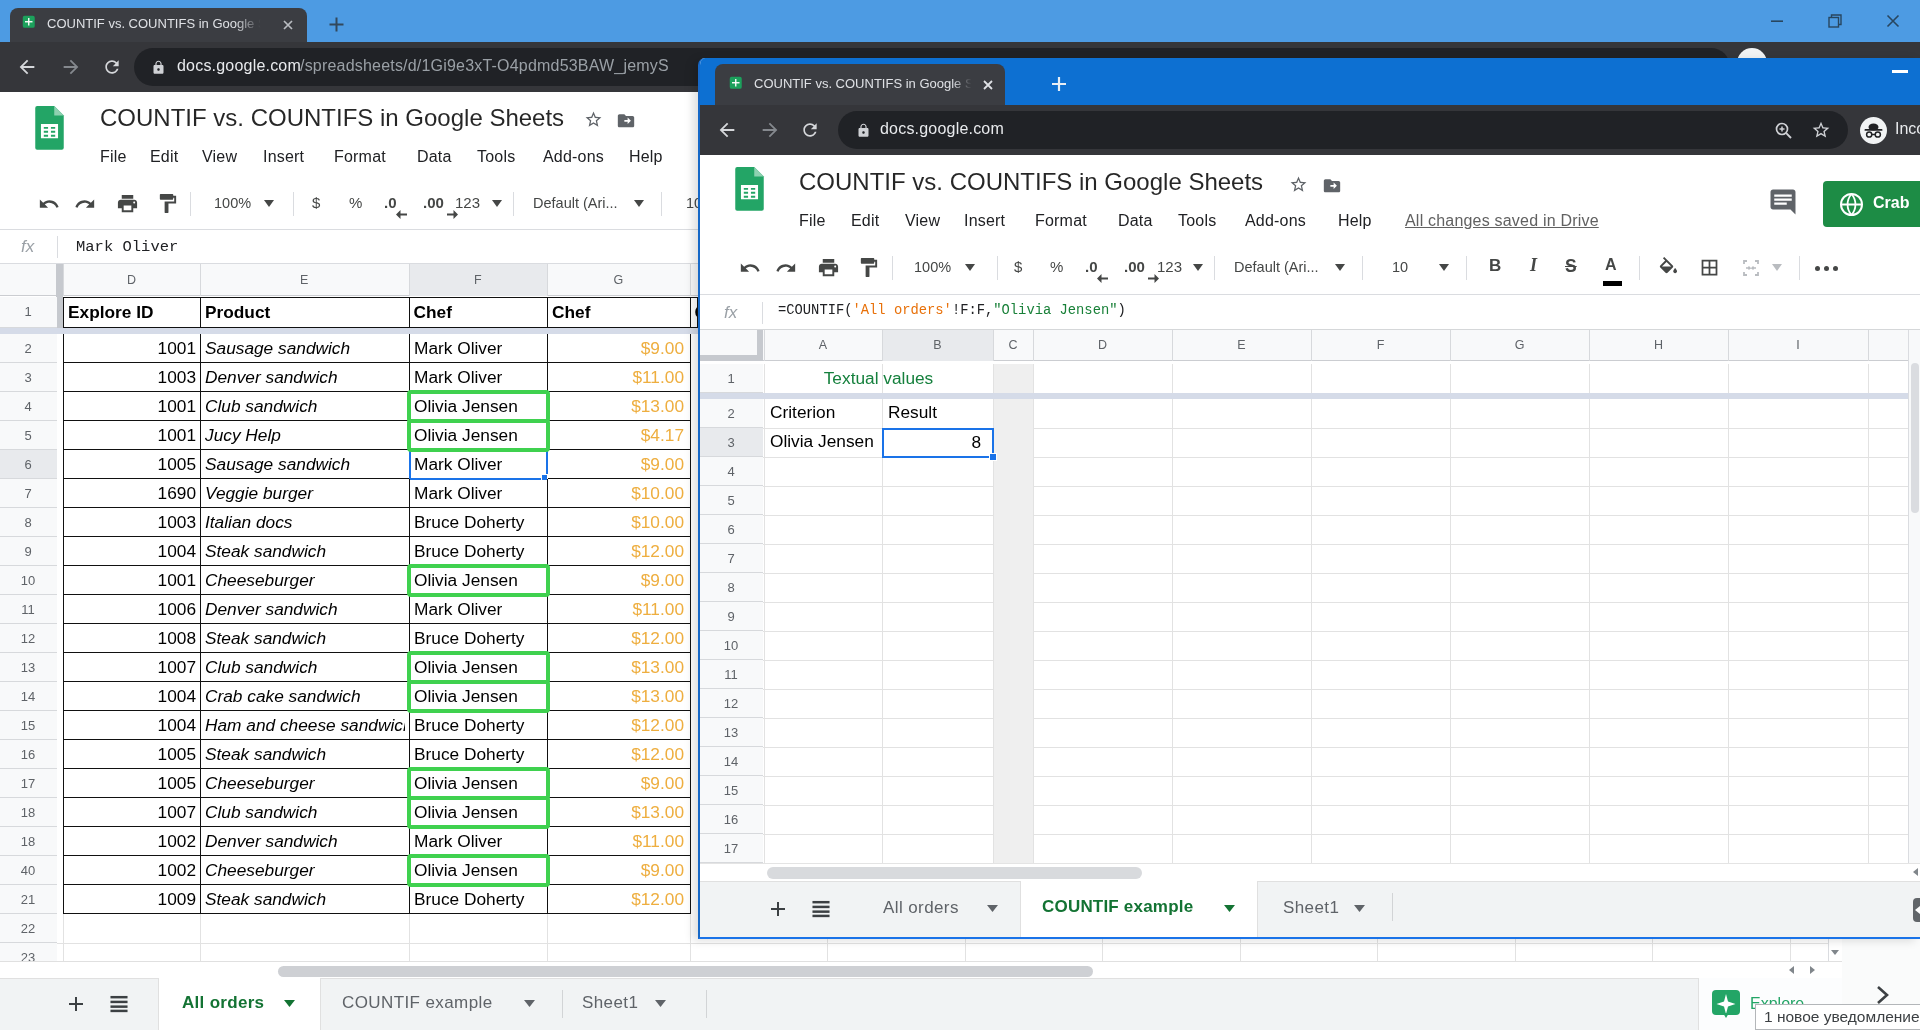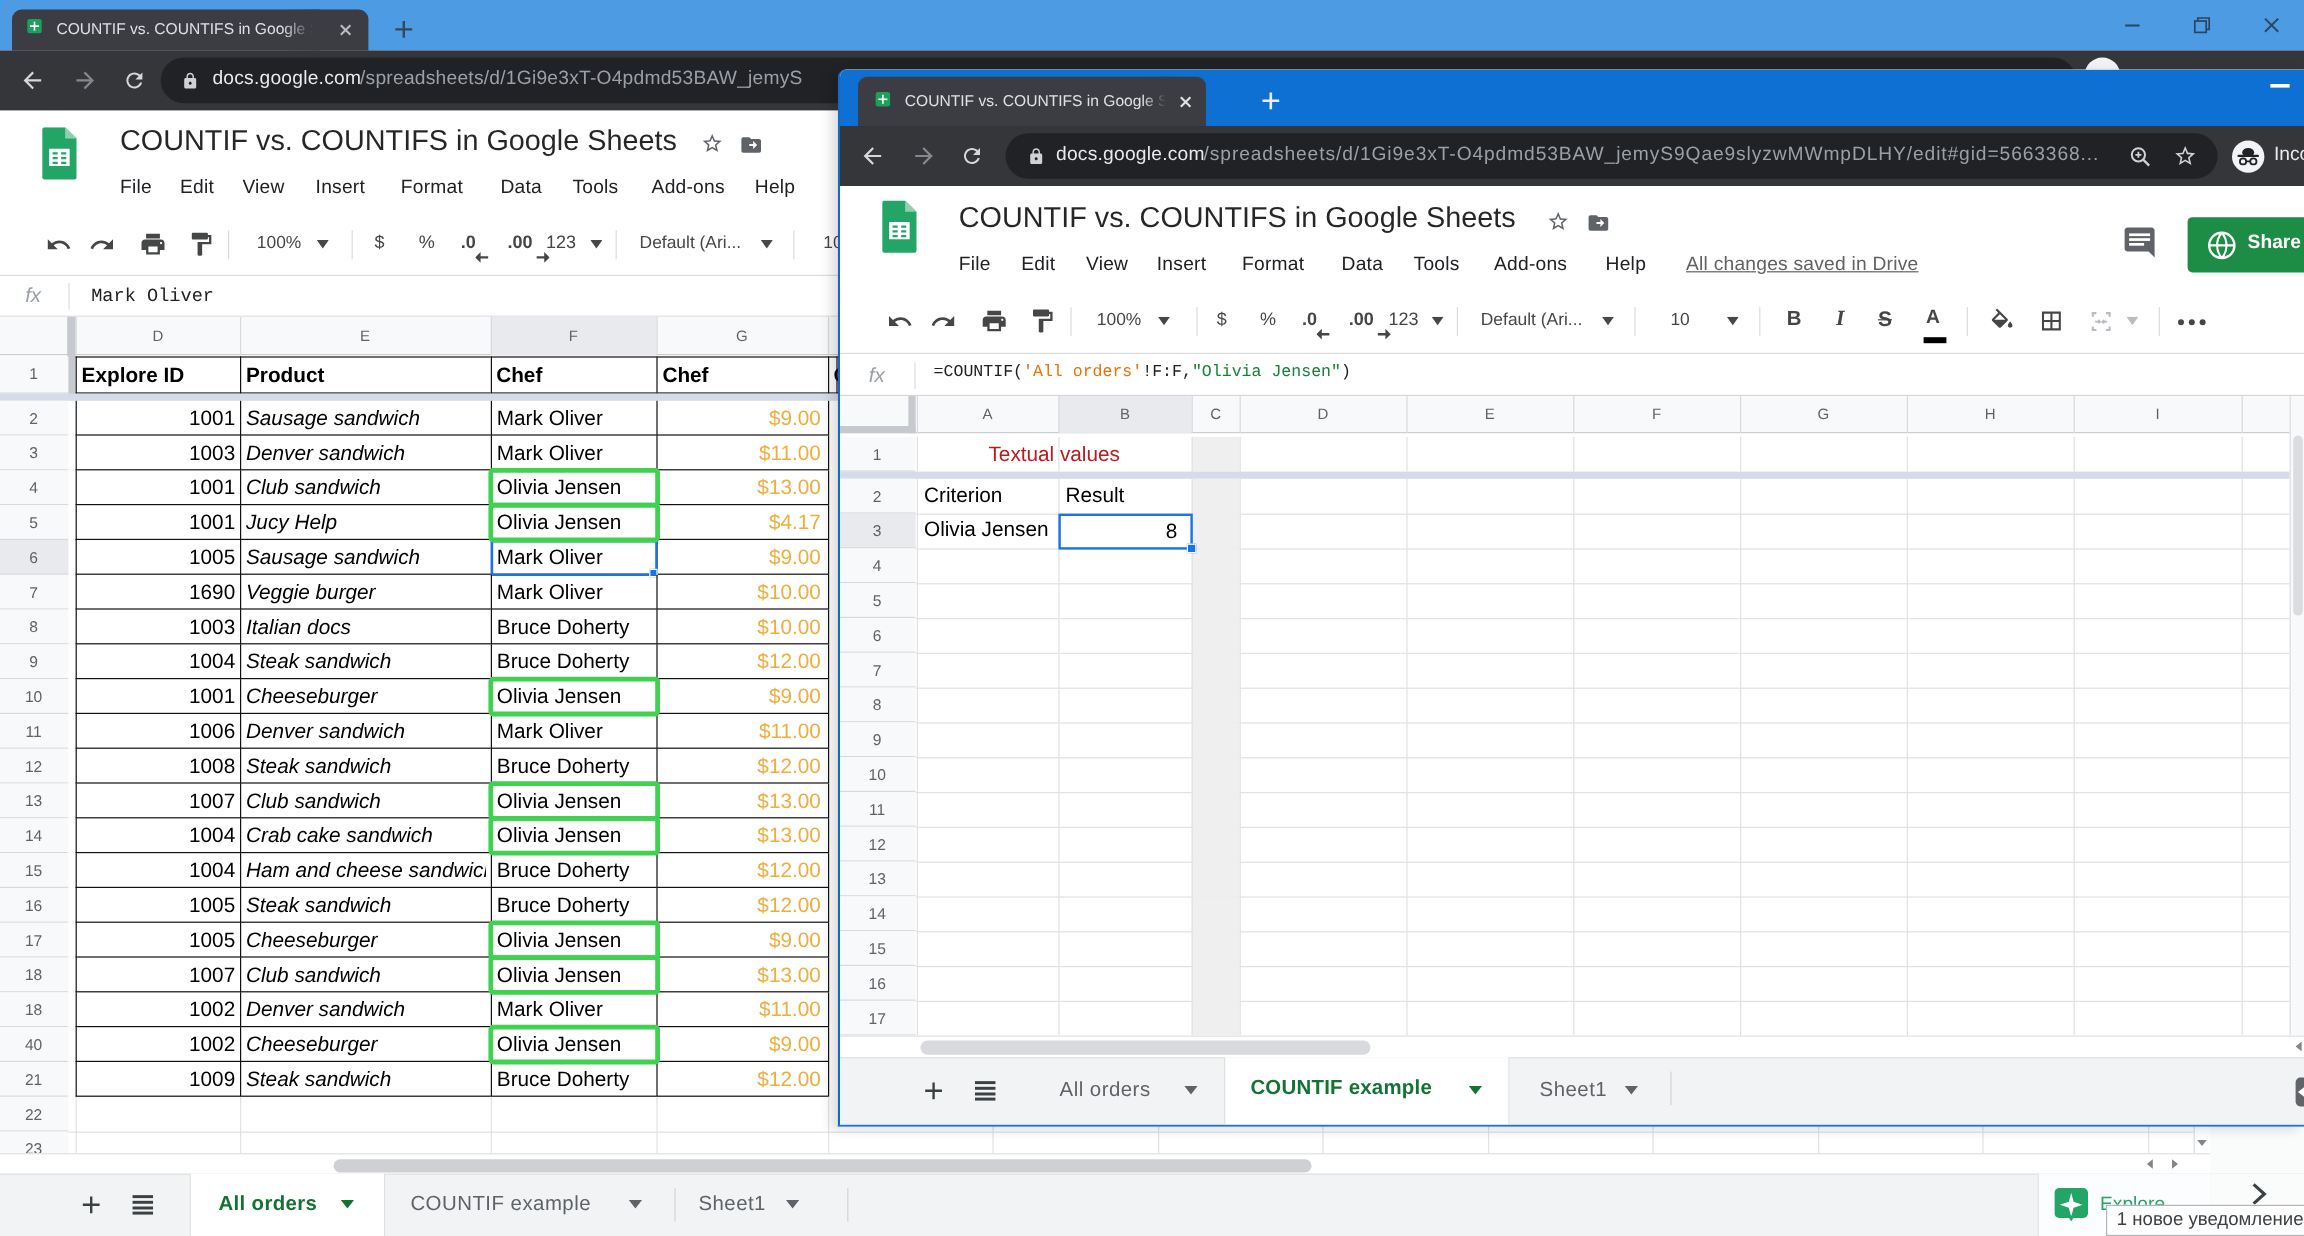--- a/index.html
+++ b/index.html
@@ -466,21 +466,20 @@
       <path d="M4 13h12.17l-5.59 5.59L12 20l8-8-8-8-1.41 1.41L16.17 11H4v2z" fill="#85898e"></path>
     </svg>
 <svg style="position:absolute;left:100px;top:62px;" width="20" height="20" viewBox="0 0 24 24">
       <path d="M17.65 6.35C16.2 4.9 14.21 4 12 4c-4.42 0-7.99 3.58-7.99 8s3.57 8 7.99 8c3.73 0 6.84-2.55 7.73-6h-2.08c-.82 2.33-3.04 4-5.65 4-3.31 0-6-2.69-6-6s2.69-6 6-6c1.66 0 3.14.69 4.22 1.78L13 11h7V4l-2.35 2.35z" fill="#d5d7da"></path>
     </svg>
 <div style="position:absolute;left:138px;top:53px;width:1010px;height:38px;background:#202226;border-radius:19px;"></div>
 <svg style="position:absolute;left:156px;top:65px;" width="15" height="15" viewBox="0 0 24 24">
       <path d="M18 8h-1V6c0-2.76-2.24-5-5-5S7 3.24 7 6v2H6c-1.1 0-2 .9-2 2v10c0 1.1.9 2 2 2h12c1.1 0 2-.9 2-2V10c0-1.1-.9-2-2-2zm-6 9c-1.1 0-2-.9-2-2s.9-2 2-2 2 .9 2 2-.9 2-2 2zm3.1-9H8.9V6c0-1.71 1.39-3.1 3.1-3.1 1.71 0 3.1 1.39 3.1 3.1v2z" fill="#cfd1d5"></path>
     </svg>
 <div style="position:absolute;left:180px;top:62px;font-size:16px;color:#e8eaed;white-space:pre;letter-spacing:.2px;">docs.google.com</div>
-<div style="position:absolute;left:303px;top:62px;font-size:16px;color:#9aa0a6;white-space:pre;letter-spacing:.75px;">/spreadsheets/d/1Gi9e3xT-O4pdmd53BAW_jemyS9Qae9slyzwMWmpDLHY/edit#gid=5663368...</div>
 <svg style="position:absolute;left:1074px;top:63px;" width="19" height="19" viewBox="0 0 19 19">
       <circle cx="8" cy="8" r="5.5" fill="none" stroke="#cfd1d5" stroke-width="1.7"></circle>
       <path d="M12.2 12.2L17 17" stroke="#cfd1d5" stroke-width="1.9"></path>
       <path d="M8 5.5v5M5.5 8h5" stroke="#cfd1d5" stroke-width="1.5"></path>
     </svg>
 <svg style="position:absolute;left:1111px;top:62px;" width="20" height="20" viewBox="0 0 24 24">
       <path d="M22 9.24l-7.19-.62L12 2 9.19 8.63 2 9.24l5.46 4.73L5.82 21 12 17.27 18.18 21l-1.63-7.03L22 9.24zM12 15.4l-3.76 2.27 1-4.28-3.32-2.88 4.38-.38L12 6.1l1.71 4.04 4.38.38-3.32 2.88 1 4.28L12 15.4z" fill="#cfd1d5"></path>
     </svg>
 <div style="position:absolute;left:1160px;top:59px;width:27px;height:27px;background:#f1f3f4;border-radius:50%;"></div>
 <svg style="position:absolute;left:1164px;top:65px;" width="19" height="15" viewBox="0 0 19 15">
@@ -517,21 +516,21 @@
       <path d="M21.99 4c0-1.1-.89-2-1.99-2H4c-1.1 0-2 .9-2 2v12c0 1.1.9 2 2 2h14l4 4-.01-18z" fill="#5f6368"></path>
       <rect x="5" y="6" width="14" height="1.8" fill="#fff"></rect>
       <rect x="5" y="9.2" width="14" height="1.8" fill="#fff"></rect>
       <rect x="5" y="12.4" width="10" height="1.8" fill="#fff"></rect>
     </svg>
 <div style="position:absolute;left:1123px;top:123px;width:99px;height:46px;background:#1d8c45;border-radius:4px 0 0 4px;"></div>
 <svg style="position:absolute;left:1139px;top:134px;" width="25" height="25" viewBox="0 0 25 25">
       <circle cx="12.5" cy="12.5" r="10.5" fill="none" stroke="#fff" stroke-width="2"></circle>
       <path d="M2.5 12.5h20M12.5 2a16 16 0 0 1 0 21M12.5 2a16 16 0 0 0 0 21" fill="none" stroke="#fff" stroke-width="1.8"></path>
     </svg>
-<div style="position:absolute;left:1173px;top:136px;font-size:16px;color:#fff;white-space:pre;font-weight:bold;">Share</div>
+<div style="position:absolute;left:1173px;top:136px;font-size:16px;color:#fff;white-space:pre;font-weight:bold;">Crab</div>
 <svg style="position:absolute;left:39px;top:199px;" width="22" height="22" viewBox="0 0 24 24">
       <path d="M12.5 8c-2.65 0-5.05.99-6.9 2.6L2 7v9h9l-3.62-3.62c1.39-1.16 3.16-1.88 5.12-1.88 3.54 0 6.55 2.31 7.6 5.5l2.37-.78C21.08 11.03 17.15 8 12.5 8z" fill="#454746"></path>
     </svg>
 <svg style="position:absolute;left:75px;top:199px;" width="22" height="22" viewBox="0 0 24 24">
       <path d="M18.4 10.6C16.55 8.99 14.15 8 11.5 8c-4.65 0-8.58 3.03-9.96 7.22L3.9 16c1.05-3.19 4.05-5.5 7.6-5.5 1.95 0 3.73.72 5.12 1.88L13 16h9V7l-3.6 3.6z" fill="#454746"></path>
     </svg>
 <svg style="position:absolute;left:117px;top:198px;" width="23" height="23" viewBox="0 0 24 24">
       <path d="M19 8H5c-1.66 0-3 1.34-3 3v6h4v4h12v-4h4v-6c0-1.66-1.34-3-3-3zm-3 11H8v-5h8v5zm3-7c-.55 0-1-.45-1-1s.45-1 1-1 1 .45 1 1-.45 1-1 1zm-1-9H6v4h12V3z" fill="#454746"></path>
     </svg>
 <svg style="position:absolute;left:157px;top:198px;" width="23" height="23" viewBox="0 0 24 24">
@@ -626,21 +625,21 @@
 <div style="position:absolute;left:64px;top:305.5px;width:1px;height:29.0px;background:#e2e2e2;"></div>
 <div style="position:absolute;left:182px;top:305.5px;width:1px;height:29.0px;background:#e2e2e2;"></div>
 <div style="position:absolute;left:293px;top:305.5px;width:1px;height:29.0px;background:#e2e2e2;"></div>
 <div style="position:absolute;left:333px;top:305.5px;width:1px;height:29.0px;background:#e2e2e2;"></div>
 <div style="position:absolute;left:472px;top:305.5px;width:1px;height:29.0px;background:#e2e2e2;"></div>
 <div style="position:absolute;left:611px;top:305.5px;width:1px;height:29.0px;background:#e2e2e2;"></div>
 <div style="position:absolute;left:750px;top:305.5px;width:1px;height:29.0px;background:#e2e2e2;"></div>
 <div style="position:absolute;left:889px;top:305.5px;width:1px;height:29.0px;background:#e2e2e2;"></div>
 <div style="position:absolute;left:1028px;top:305.5px;width:1px;height:29.0px;background:#e2e2e2;"></div>
 <div style="position:absolute;left:1168px;top:305.5px;width:1px;height:29.0px;background:#e2e2e2;"></div>
-<div style="position:absolute;left:64px;top:305.5px;width:229px;height:29px;display:flex;align-items:center;justify-content:center;font-size:17.3px;color:#b91c1c;">Textual values</div>
+<div style="position:absolute;left:64px;top:305.5px;width:229px;height:29px;display:flex;align-items:center;justify-content:center;font-size:17.3px;color:#15803d;">Textual values</div>
 <div style="position:absolute;left:0px;top:334.5px;width:1208px;height:6px;background:#d5dbe8;"></div>
 <div style="position:absolute;left:0px;top:340.5px;width:63px;height:29.0px;background:#f8f9fa;border-bottom:1px solid #d7d9dc;"></div>
 <div style="position:absolute;left:0px;top:340.5px;width:62px;height:29.0px;display:flex;align-items:center;justify-content:center;font-size:13px;color:#5f6368;">2</div>
 <div style="position:absolute;left:293px;top:340.5px;width:40px;height:29.0px;background:#efefef;"></div>
 <div style="position:absolute;left:64px;top:340.5px;width:1px;height:29.0px;background:#e2e2e2;"></div>
 <div style="position:absolute;left:182px;top:340.5px;width:1px;height:29.0px;background:#e2e2e2;"></div>
 <div style="position:absolute;left:293px;top:340.5px;width:1px;height:29.0px;background:#e2e2e2;"></div>
 <div style="position:absolute;left:333px;top:340.5px;width:1px;height:29.0px;background:#e2e2e2;"></div>
 <div style="position:absolute;left:472px;top:340.5px;width:1px;height:29.0px;background:#e2e2e2;"></div>
 <div style="position:absolute;left:611px;top:340.5px;width:1px;height:29.0px;background:#e2e2e2;"></div>

